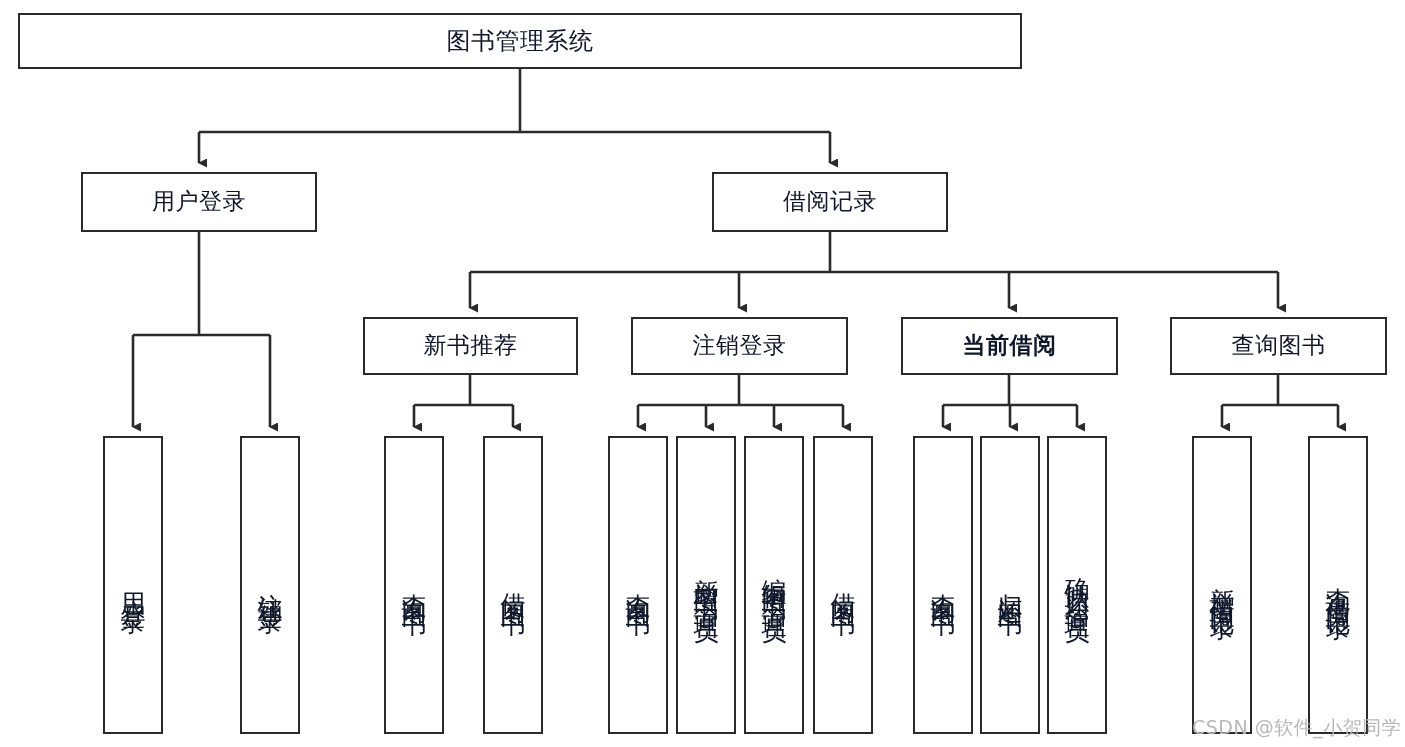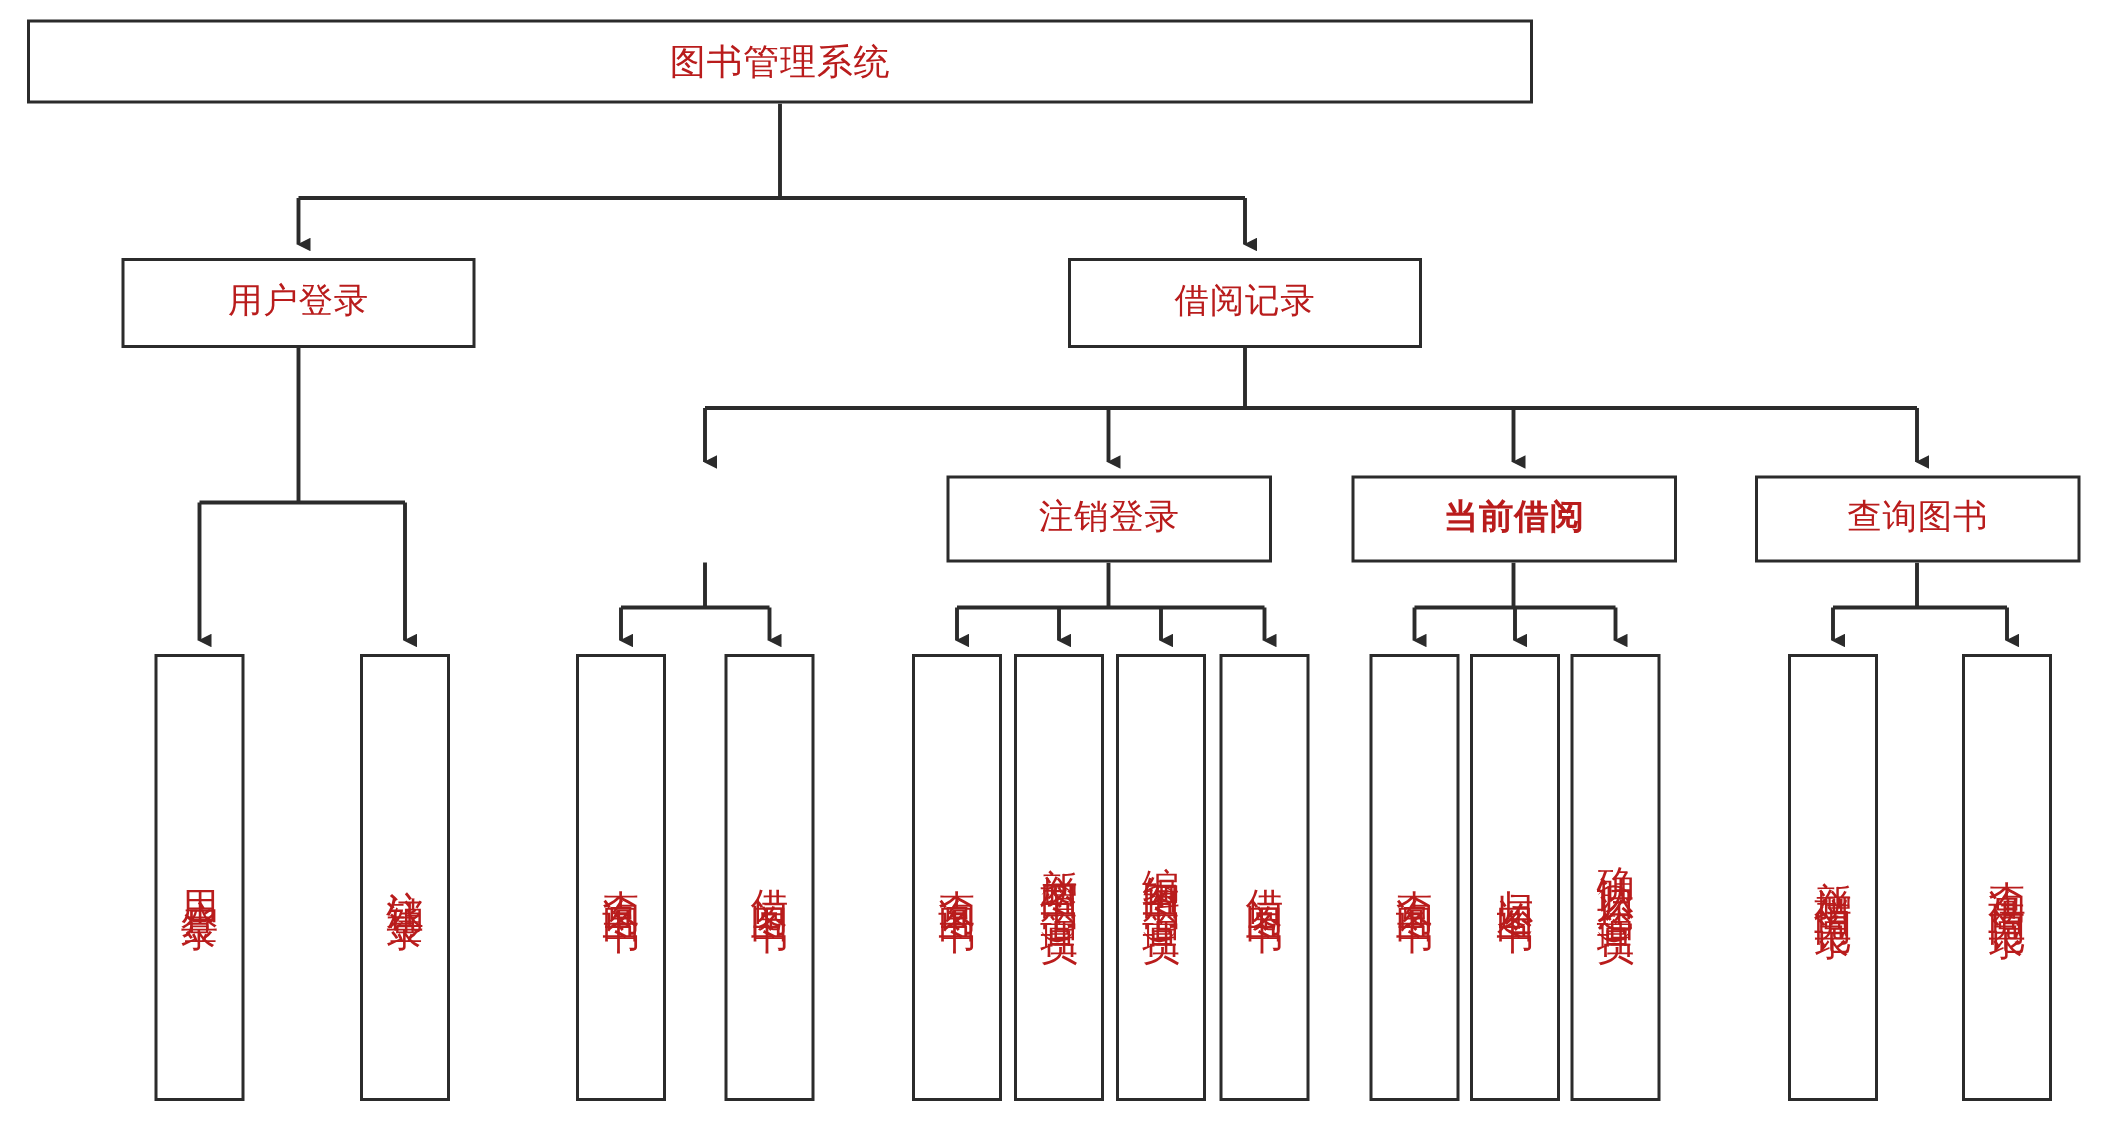--- a/index.html
+++ b/index.html
@@ -26,21 +26,21 @@
     height: 747px;
   }
   .node {
     position: absolute;
     box-sizing: border-box;
     border: 2px solid #2b2b2b;
     background: #ffffff;
     display: flex;
     align-items: center;
     justify-content: center;
-    color: #b91c1c;
+    color: #0f172a;
   }
   .node-label {
     text-align: center;
     line-height: 1.12;
     white-space: nowrap;
   }
   
   .node.horiz .node-label {
     font-size: 23px;
     letter-spacing: 0.5px;
@@ -132,20 +132,23 @@
     <span class="node-label">图书管理系统</span>
   </div>
 
   <div class="node horiz" style="left:81px;top:172px;width:236px;height:60px;">
     <span class="node-label">用户登录</span>
   </div>
   <div class="node horiz" style="left:712px;top:172px;width:236px;height:60px;">
     <span class="node-label">借阅记录</span>
   </div>
 
+  <div class="node horiz" style="left:363px;top:317px;width:215px;height:58px;">
+    <span class="node-label">新书推荐</span>
+  </div>
   <div class="node horiz" style="left:631px;top:317px;width:217px;height:58px;">
     <span class="node-label">注销登录</span>
   </div>
   <div class="node horiz" style="left:901px;top:317px;width:217px;height:58px;font-weight:bold;">
     <span class="node-label">当前借阅</span>
   </div>
   <div class="node horiz" style="left:1170px;top:317px;width:217px;height:58px;">
     <span class="node-label">查询图书</span>
   </div>
 
@@ -186,14 +189,15 @@
     <span class="node-label">确认归还（管理员）</span>
   </div>
 
   <div class="node vert" style="left:1192px;top:436px;width:60px;height:298px;">
     <span class="node-label">新增借阅记录</span>
   </div>
   <div class="node vert" style="left:1308px;top:436px;width:60px;height:298px;">
     <span class="node-label">查询借阅记录</span>
   </div>
 
+  <div class="watermark" style="left:1192px;top:715px;">CSDN @软件_小贺同学</div>
 
 </div>
 
 </body></html>

